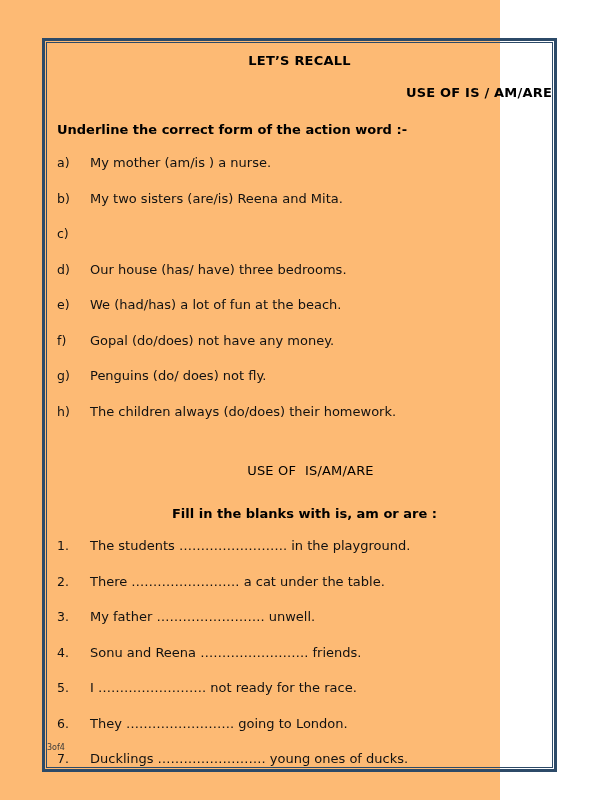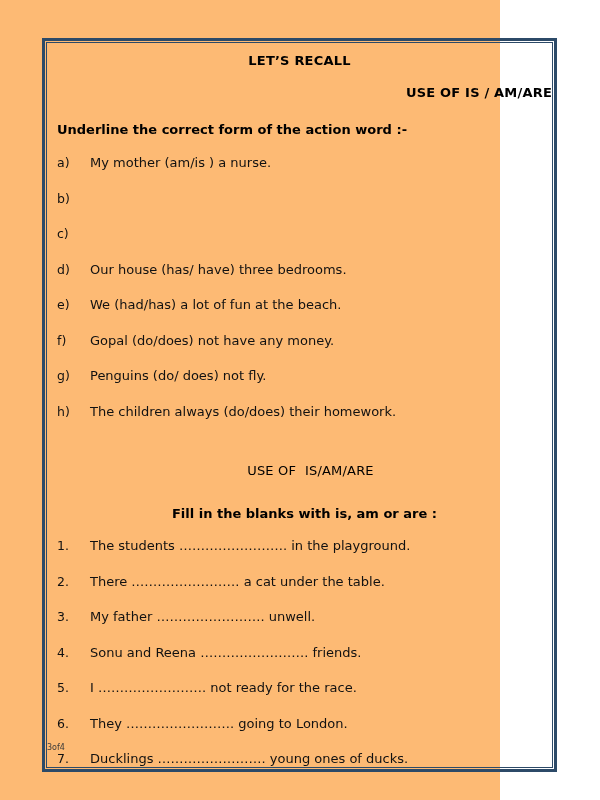--- a/index.html
+++ b/index.html
@@ -150,20 +150,21 @@
 
     <div class="instruction">Underline the correct form of the action word :-</div>
 
     <ul class="ex-list first">
       <li class="ex-item">
         <span class="ex-label">a)</span>
         <span class="ex-text">My mother (am/is ) a nurse.</span>
       </li>
       <li class="ex-item">
         <span class="ex-label">b)</span>
+        <span class="ex-text">My two sisters (are/is) Reena and Mita.</span>
       </li>
       <li class="ex-item">
         <span class="ex-label">c)</span>
       </li>
       <li class="ex-item">
         <span class="ex-label">d)</span>
         <span class="ex-text">Our house (has/ have) three bedrooms.</span>
       </li>
       <li class="ex-item">
         <span class="ex-label">e)</span>

